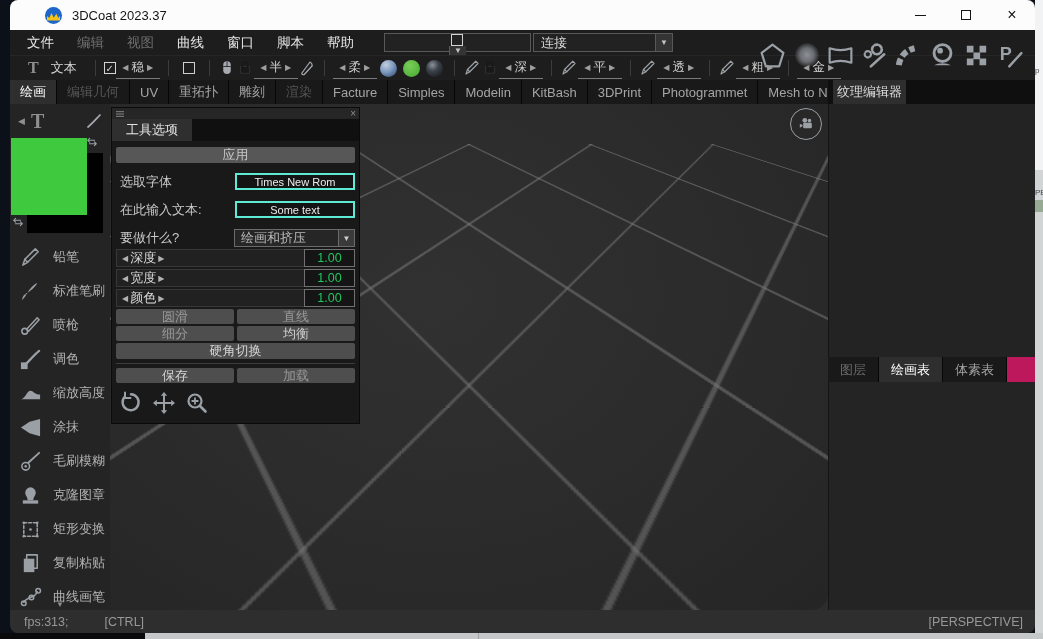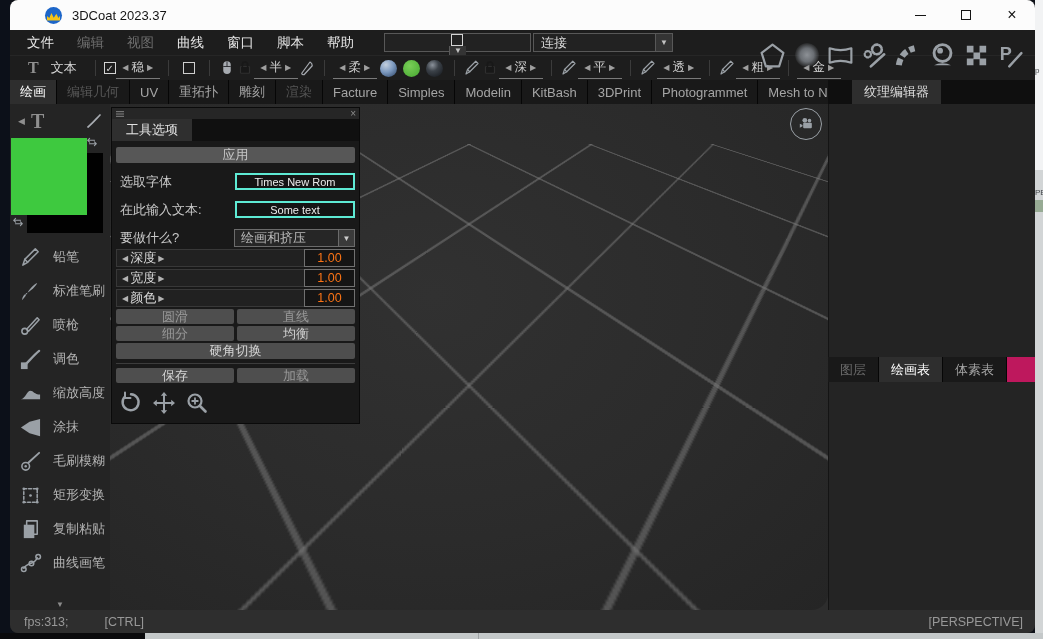--- a/index.html
+++ b/index.html
@@ -115,32 +115,32 @@
               display:flex;align-items:center;justify-content:center;font-size:11px;white-space:nowrap;}
   .dropdown{margin-left:auto;width:121px;height:18px;border:1px solid #6b6b6b;background:#262626;color:#b9b9b9;
             display:flex;align-items:center;font-size:13px;padding-left:6px;}
   .dd-arrow{margin-left:auto;width:16px;height:100%;background:#3a3a3a;border-left:1px solid #6b6b6b;
             display:flex;align-items:center;justify-content:center;font-size:8px;color:#cccccc;}
   .check-row{display:flex;align-items:center;height:19px;font-size:13px;color:#c9c9c9;gap:9px;padding-left:4px;}
   .slider-row{display:flex;align-items:center;height:18px;border:1px solid #383838;background:#212121;
               font-size:13px;color:#dadada;padding-left:3px;}
   .slider-row .tri{font-size:8px;color:#b3b3b3;margin:0 2px;}
   .slider-val{margin-left:auto;width:51px;height:18px;margin-right:-1px;border:1px solid #707070;background:#151515;
-              color:#f97316;display:flex;align-items:center;justify-content:center;font-size:12.5px;}
+              color:#22c55e;display:flex;align-items:center;justify-content:center;font-size:12.5px;}
   .btn-row{display:flex;gap:3px;}
   .p-btn{flex:1;height:15px;background:#4e4e4e;color:#d4d4d4;display:flex;align-items:center;justify-content:center;font-size:13px;border-radius:2px;}
   .p-btn.dim{color:#999999;}
   .wide-btn{height:16px;}
   .p-sep{height:1px;background:#3c3c3c;margin:2px 0;}
   .panel-icons{display:flex;gap:9px;padding:6px 3px 4px;align-items:center;}
   .panel-icons .icn{width:24px;height:24px;}
   
   .right-panel{flex:1;display:flex;flex-direction:column;background:#1b1b1b;min-height:0;}
   .rp-header{flex:0 0 24px;background:#0f0f0f;display:flex;align-items:stretch;}
-  .rp-title-tab{margin-left:24px;padding:0 12px;background:#2e2e2e;color:#dedede;font-size:13px;display:flex;align-items:center;}
+  .rp-title-tab{margin-left:5px;padding:0 4px;background:#2e2e2e;color:#dedede;font-size:13px;display:flex;align-items:center;}
   .rp-body{flex:0 0 253px;background:#232323;border-left:1px solid #141414;}
   .rp-tabs{flex:0 0 25px;background:#be185d;display:flex;align-items:stretch;}
   .rp-tab{display:flex;align-items:center;padding:0 12px;font-size:13px;color:#a5a5a5;background:#191919;border-right:1px solid #060606;}
   .rp-tab.active{background:#2e2e2e;color:#ffffff;}
   .rp-tab.dim{color:#6a6a6a;}
   .rp-lower{flex:1;background:#242424;border-left:1px solid #141414;}
   
   .statusbar{flex:0 0 23px;background:#2e2e2e;display:flex;align-items:center;color:#989898;font-size:12.5px;padding:0 10px;}
   .sb-fps{margin-left:4px;} .sb-ctrl{margin-left:36px;} .sb-persp{margin-left:auto;margin-right:2px;}
 </style>
@@ -482,20 +482,29 @@
                   <span class="ticon icn">
                     <svg viewBox="0 0 24 24" fill="none" stroke="#9aa0a6" stroke-width="1.6" stroke-linecap="round" stroke-linejoin="round">
                       <circle cx="7" cy="17" r="4"></circle>
                       <circle cx="7" cy="17" r="1.3" fill="#9aa0a6" stroke="none"></circle>
                       <path d="M10 13L21 3" stroke-width="2"></path>
                     </svg>
                   </span>
                   <span>毛刷模糊</span>
                 </div>
 
+                <div class="tool-item">
+                  <span class="ticon icn">
+                    <svg viewBox="0 0 24 24" fill="none" stroke="#9aa0a6" stroke-width="1.6" stroke-linecap="round" stroke-linejoin="round">
+                      <rect x="4" y="17" width="16" height="3.5" fill="#9aa0a6" stroke="none"></rect>
+                      <path d="M9 17c0-4-2.5-5-2.5-8a5.5 5.5 0 0111 0c0 3-2.5 4-2.5 8z" fill="#9aa0a6" stroke="none"></path>
+                    </svg>
+                  </span>
+                  <span>克隆图章</span>
+                </div>
 
                 <div class="tool-item">
                   <span class="ticon icn">
                     <svg viewBox="0 0 24 24" fill="none" stroke="#9aa0a6" stroke-width="1.6" stroke-linecap="round" stroke-linejoin="round">
                       <rect x="5" y="5" width="14" height="14" stroke-dasharray="3 2"></rect>
                       <circle cx="5" cy="5" r="1.4" fill="#9aa0a6" stroke="none"></circle>
                       <circle cx="19" cy="5" r="1.4" fill="#9aa0a6" stroke="none"></circle>
                       <circle cx="5" cy="19" r="1.4" fill="#9aa0a6" stroke="none"></circle>
                       <circle cx="19" cy="19" r="1.4" fill="#9aa0a6" stroke="none"></circle>
                       <circle cx="12" cy="12" r="1.4" fill="#9aa0a6" stroke="none"></circle>

